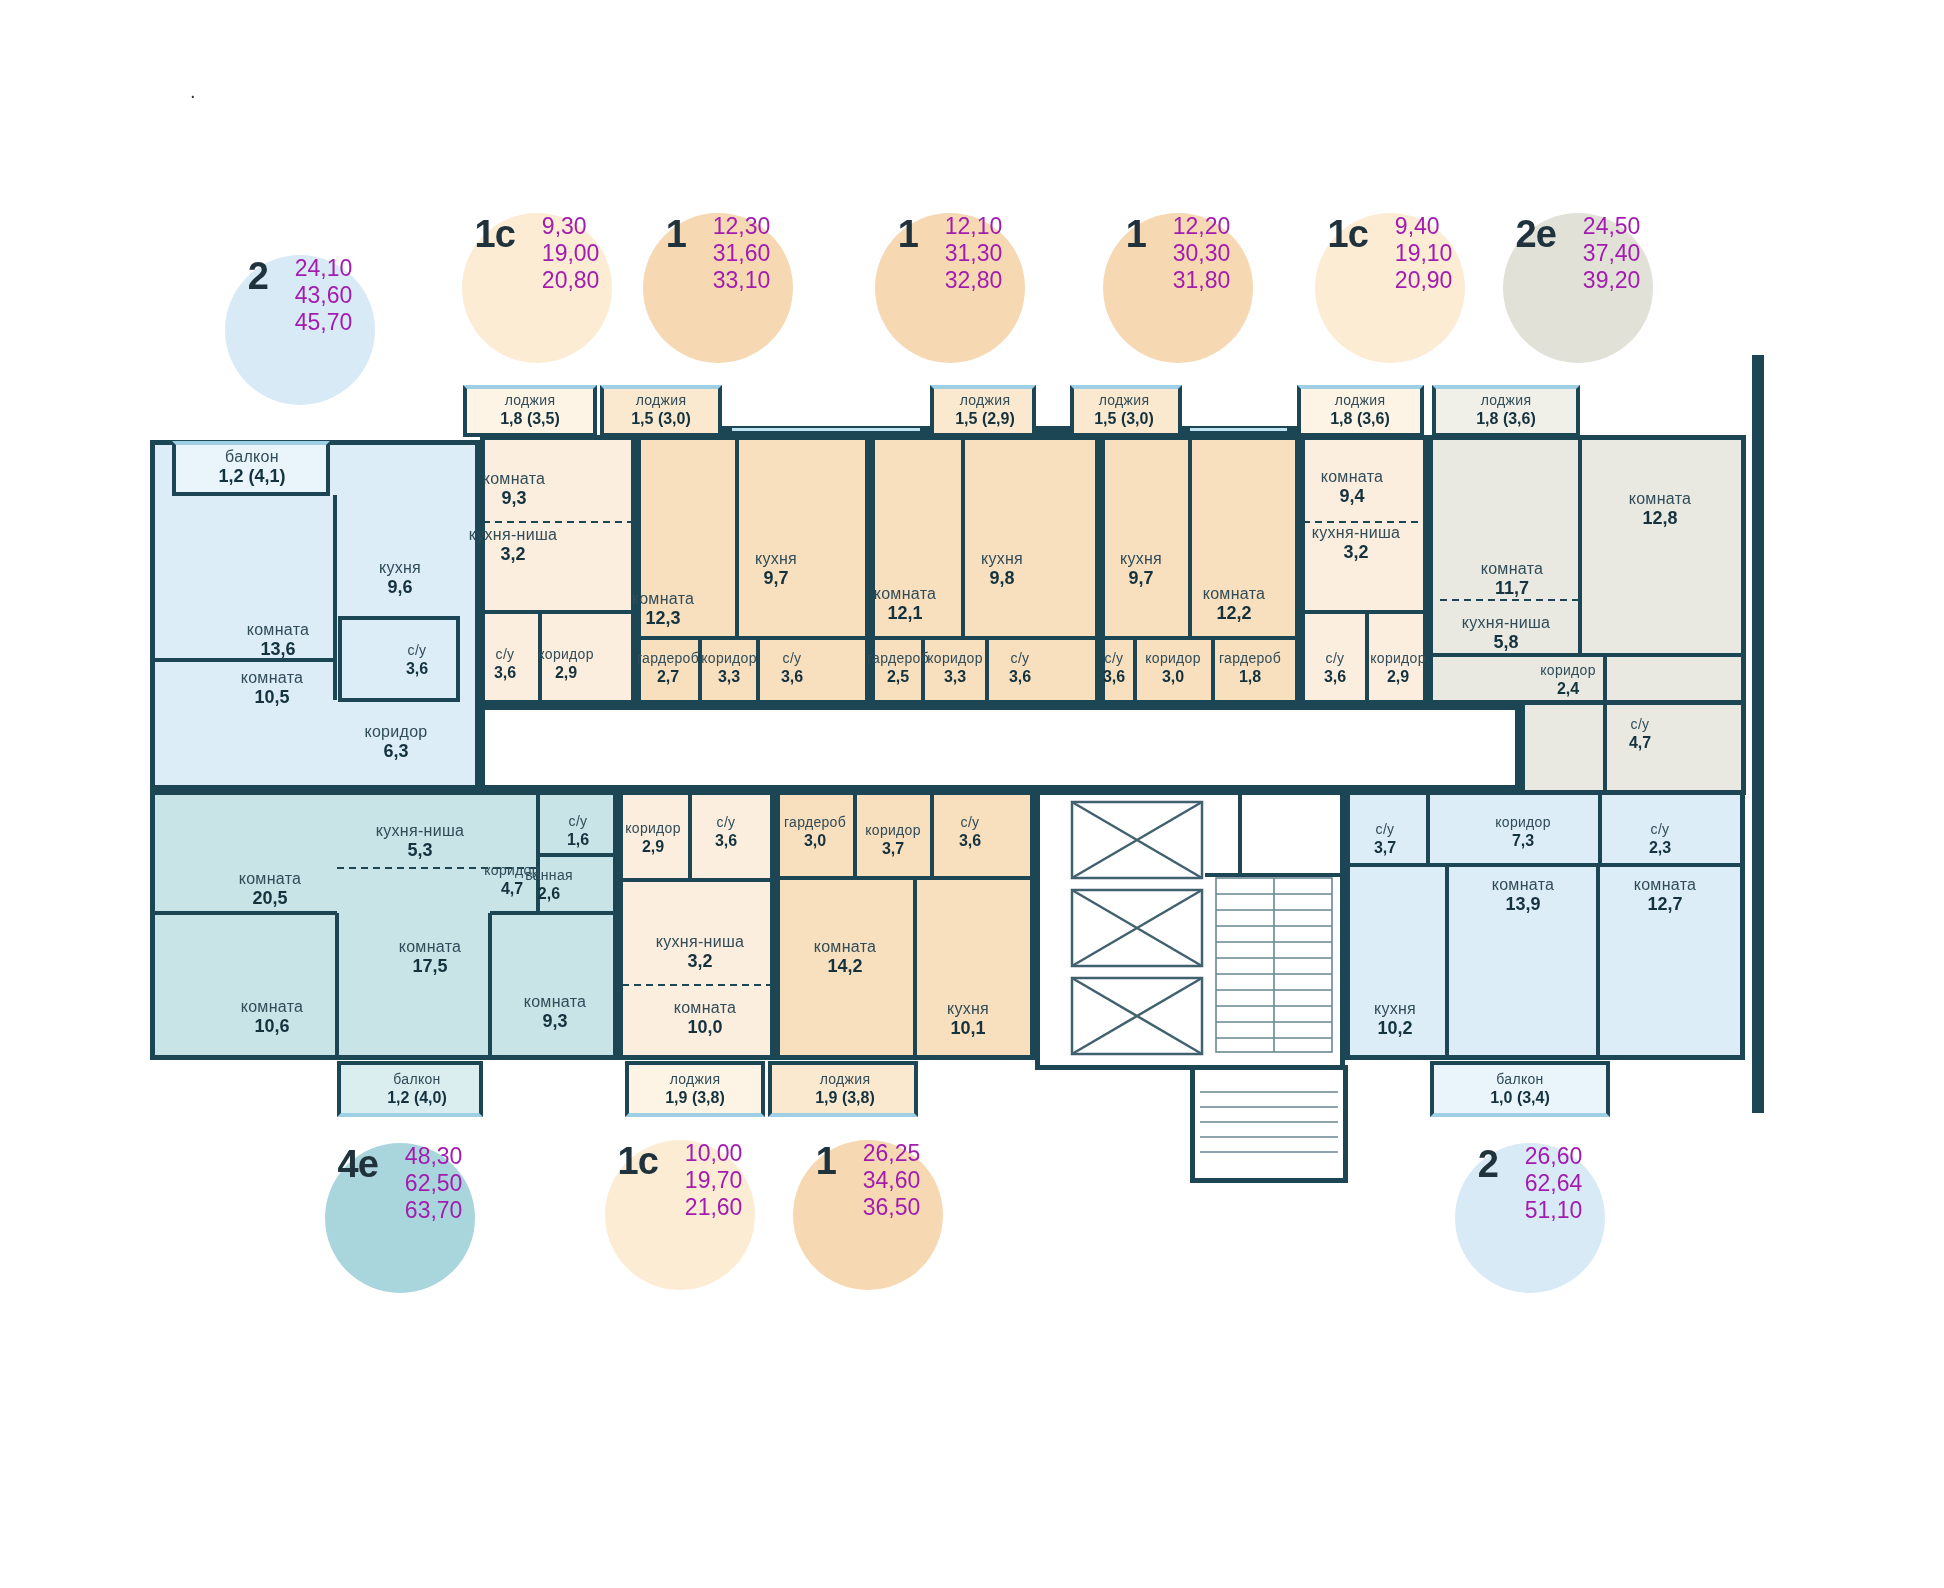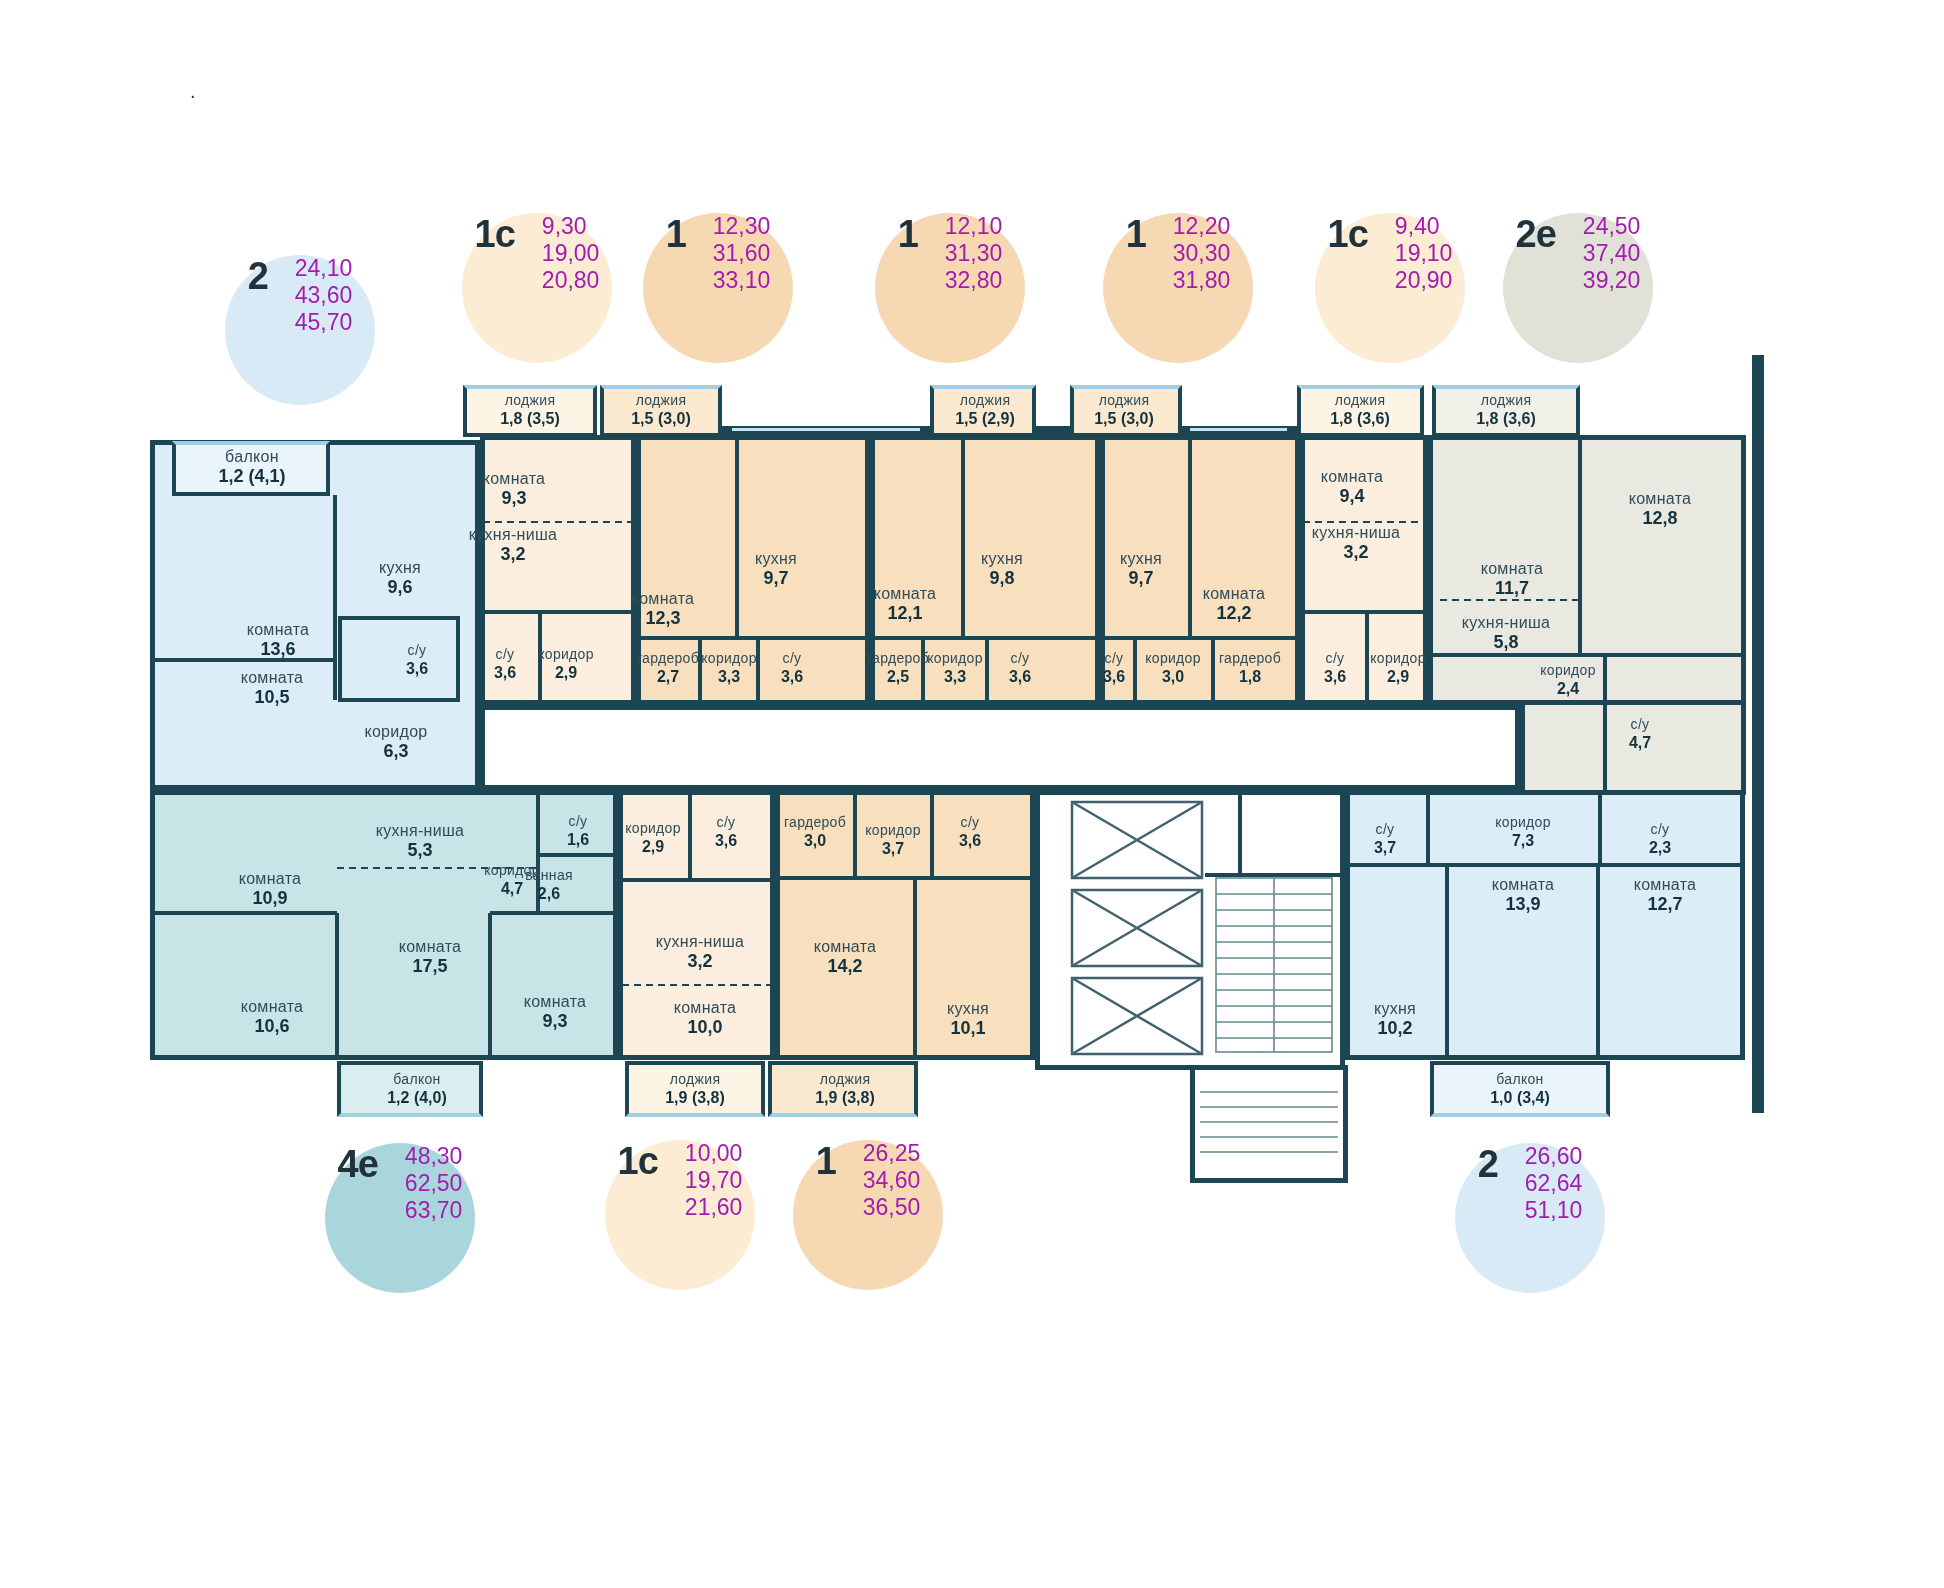--- a/index.html
+++ b/index.html
@@ -283,21 +283,21 @@
       <span class="rn">коридор</span>
       <span class="ra">2,4</span>
     </div>
   <div class="room sm" style="left:1640px;top:734px">
       <span class="rn">с/у</span>
       <span class="ra">4,7</span>
     </div>
 
   <div class="room" style="left:270px;top:889px">
       <span class="rn">комната</span>
-      <span class="ra">10,9</span>
+      <span class="ra">20,5</span>
     </div>
   <div class="room" style="left:272px;top:1017px">
       <span class="rn">комната</span>
       <span class="ra">10,6</span>
     </div>
   <div class="room" style="left:420px;top:841px">
       <span class="rn">кухня-ниша</span>
       <span class="ra">5,3</span>
     </div>
   <div class="room" style="left:430px;top:957px">

